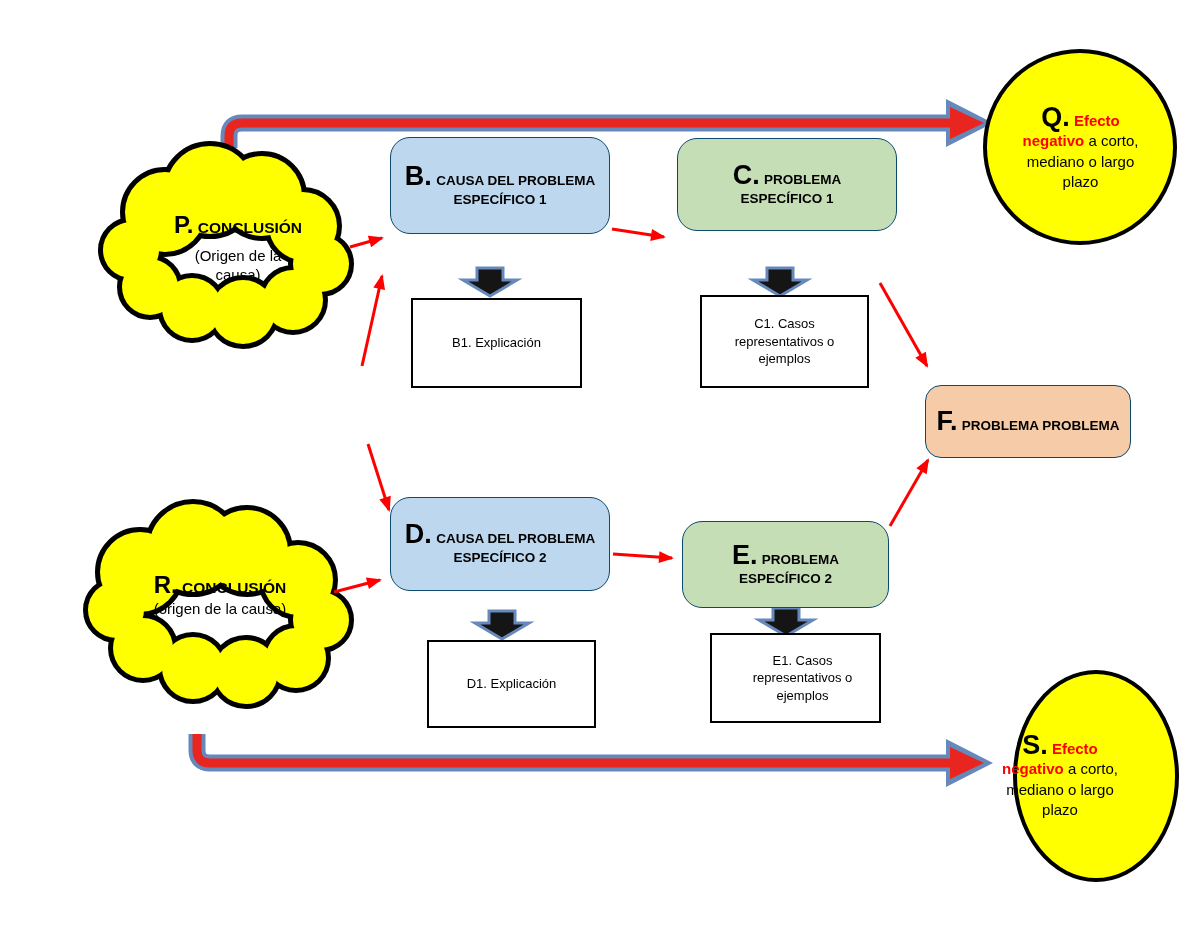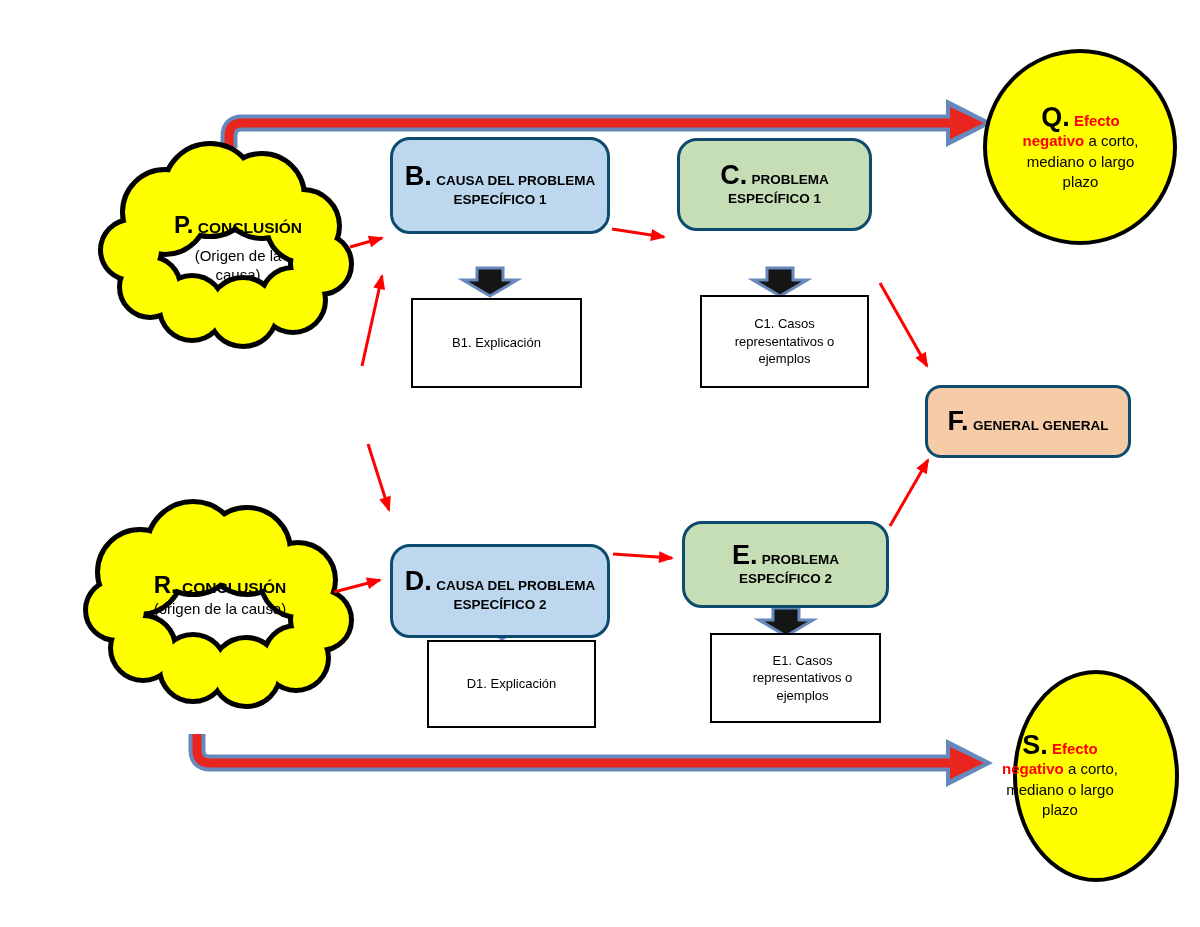--- a/index.html
+++ b/index.html
@@ -5,21 +5,21 @@
   html,body{margin:0;padding:0;background:#fff;}
   .canvas{
     position:relative;width:1200px;height:927px;background:#fff;overflow:hidden;
     font-family:"Liberation Sans", sans-serif;color:#000;
   }
   .canvas svg{position:absolute;left:0;top:0;}
   .node{
     position:absolute;display:flex;align-items:center;justify-content:center;
     text-align:center;box-sizing:border-box;
   }
-  .shape{border:3px solid #0c4a6e;}
+  .shape{border:1px solid #0c4a6e;}
   .blue{background:#BDD7EE;border-radius:20px;}
   .green{background:#C6DEB6;border-radius:20px;}
   .purple{background:#9696EC;border-radius:14px;}
   .peach{background:#F6CBA7;border-radius:16px;}
   .whitebox{background:#fff;border:2.5px solid #000;}
   .letter{font-weight:bold;font-size:27px;line-height:1;}
   .cloud-letter{font-weight:bold;font-size:24px;line-height:1;}
   .cap{font-weight:bold;font-size:13.5px;line-height:1.3;}
   .plain{font-size:13px;line-height:1.35;}
   .cloud-title{font-weight:bold;font-size:15.5px;}
@@ -138,36 +138,36 @@
     </g>
   </svg>
 
   <div class="node shape blue" style="left:390px;top:137px;width:220px;height:97px;">
     <span class="txt" style="width:196px;">
       <span class="letter">B.</span>
       <span class="cap">CAUSA DEL PROBLEMA ESPECÍFICO 1</span>
     </span>
   </div>
 
-  <div class="node shape green" style="left:677px;top:138px;width:195px;height:93px;">
+  <div class="node shape green" style="left:677px;top:138px;width:220px;height:93px;">
     <span class="txt" style="width:150px;">
       <span class="letter">C.</span>
       <span class="cap">PROBLEMA ESPECÍFICO 1</span>
     </span>
   </div>
 
 
   <div class="node shape peach" style="left:925px;top:385px;width:206px;height:73px;">
     <span class="txt">
       <span class="letter">F.</span>
-      <span class="cap">GENERAL GENERAL</span>
-    </span>
-  </div>
-
-  <div class="node shape blue" style="left:390px;top:544px;width:220px;height:94px;">
+      <span class="cap">PROBLEMA PROBLEMA</span>
+    </span>
+  </div>
+
+  <div class="node shape blue" style="left:390px;top:497px;width:220px;height:94px;">
     <span class="txt" style="width:196px;">
       <span class="letter">D.</span>
       <span class="cap">CAUSA DEL PROBLEMA ESPECÍFICO 2</span>
     </span>
   </div>
 
   <div class="node shape green" style="left:682px;top:521px;width:207px;height:87px;">
     <span class="txt" style="width:150px;">
       <span class="letter">E.</span>
       <span class="cap">PROBLEMA ESPECÍFICO 2</span>

